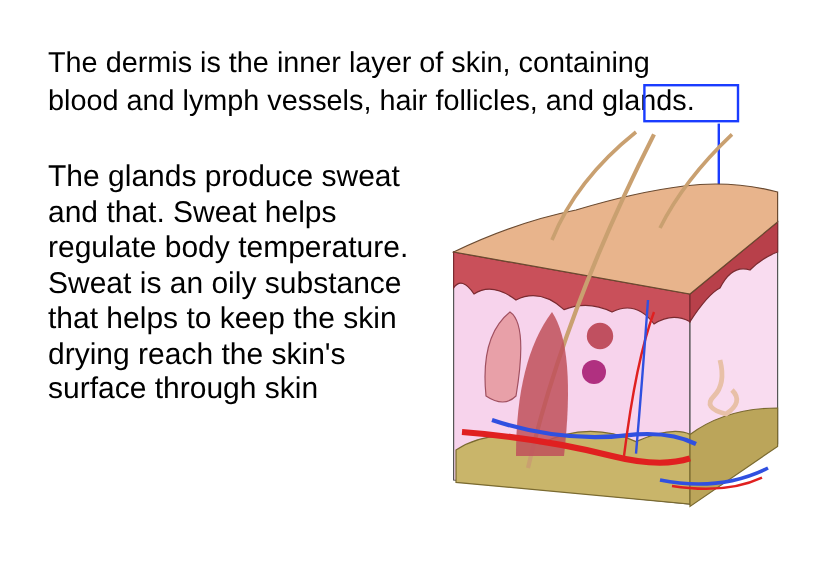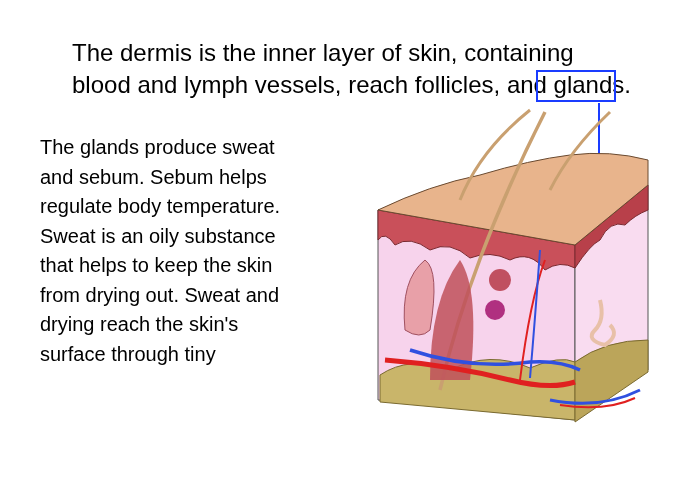--- a/index.html
+++ b/index.html
@@ -1,53 +1,52 @@
 <!DOCTYPE html>
 <html><head>
 <meta charset="utf-8">
 <style>
   html, body { margin: 0; padding: 0; background: #ffffff; }
   body { width: 700px; height: 480px; position: relative; overflow: hidden;
          font-family: "Liberation Sans", sans-serif; color: #000; }
   .intro { position: absolute; left: 40px; top: 37px; width: 640px;
            font-size: 24px; line-height: 32px; }
-  .intro .line { display: block; white-space: nowrap; margin-left: 32px; }
+  .intro .line { display: block; white-space: nowrap; }
   .body-text { position: absolute; left: 40px; top: 133px; width: 330px;
-               font-size: 20px; line-height: 29.5px; }
+               font-size: 25px; line-height: 29.5px; }
   .body-text .line { display: block; white-space: nowrap; }
   .hl-box { position: absolute; left: 536px; top: 70px; width: 80px; height: 32px;
             border: 2px solid #1a3cff; box-sizing: border-box; }
   .arrow-line { position: absolute; left: 598px; top: 103px; width: 2px; height: 188px;
                 background: #1a3cff; }
   .arrow-head { position: absolute; left: 592px; top: 290px; width: 0; height: 0;
                 border-left: 7px solid transparent; border-right: 7px solid transparent;
                 border-top: 13px solid #1a3cff; }
   .illus { position: absolute; left: 370px; top: 100px; width: 300px; height: 330px; }
 </style>
 </head>
 <body>
 
 <div class="intro">
   <span class="line">The dermis is the inner layer of skin, containing</span>
-  <span class="line">blood and lymph vessels, reach follicles, and glands.</span>
+  <span class="line">blood and lymph vessels, hair follicles, and glands.</span>
 </div>
 
 <div class="hl-box"></div>
 <div class="arrow-line"></div>
 <div class="arrow-head"></div>
 
 <div class="body-text">
   <span class="line">The glands produce sweat</span>
-  <span class="line">and sebum. Sebum helps</span>
+  <span class="line">and that. Sweat helps</span>
   <span class="line">regulate body temperature.</span>
   <span class="line">Sweat is an oily substance</span>
   <span class="line">that helps to keep the skin</span>
-  <span class="line">from drying out. Sweat and</span>
   <span class="line">drying reach the skin's</span>
-  <span class="line">surface through tiny</span>
+  <span class="line">surface through skin</span>
 </div>
 
 <svg class="illus" viewBox="0 0 300 330">
 
   <path d="M8 110 L205 145 L205 320 L8 300 Z" fill="#f7d3ec" stroke="#555" stroke-width="1"></path>
   <path d="M205 145 L278 85 L278 270 L205 320 Z" fill="#f9dcf0" stroke="#555" stroke-width="1"></path>
 
   <path d="M10 275 Q40 255 80 270 Q120 250 160 268 Q190 255 205 262 L205 320 L10 302 Z" fill="#c9b56a" stroke="#7a6a30" stroke-width="1"></path>
   <path d="M205 262 Q235 240 278 240 L278 272 L205 322 Z" fill="#bba55a" stroke="#7a6a30" stroke-width="1"></path>
 

